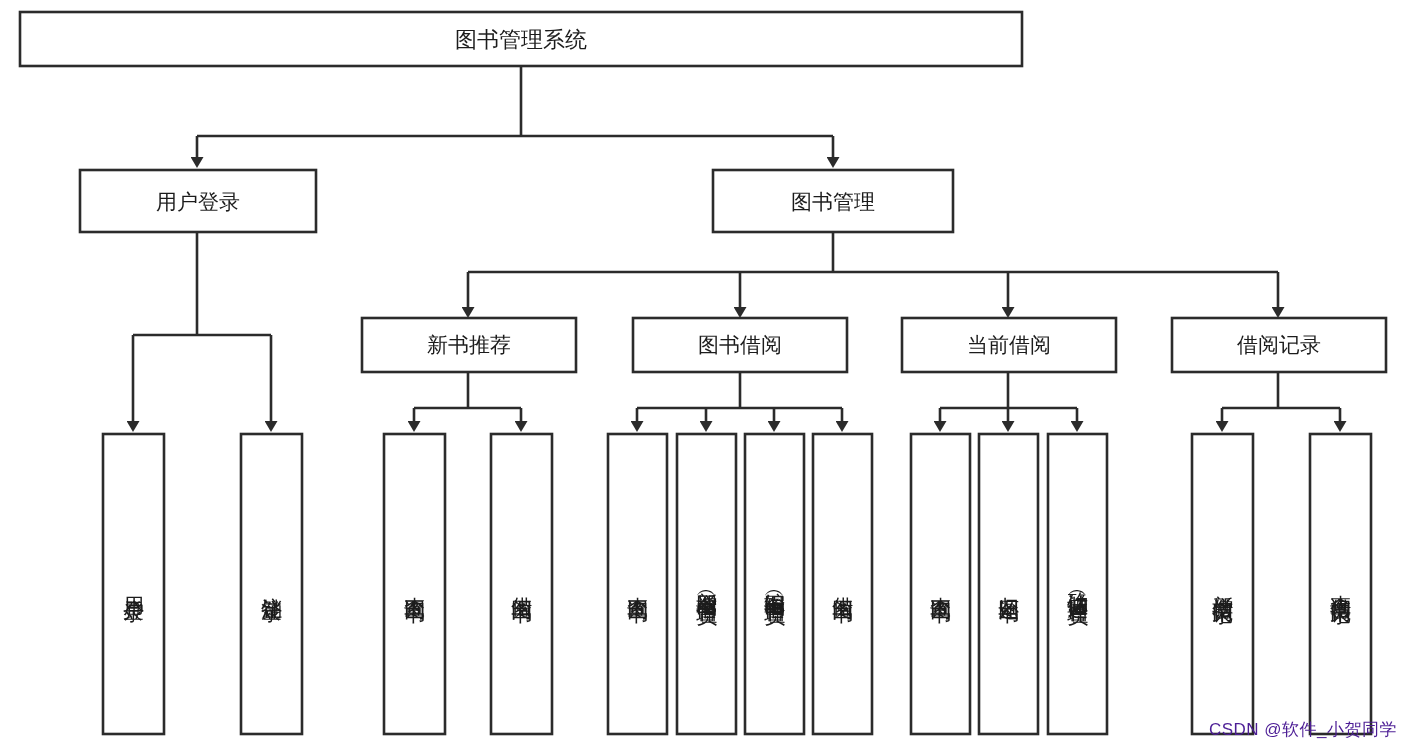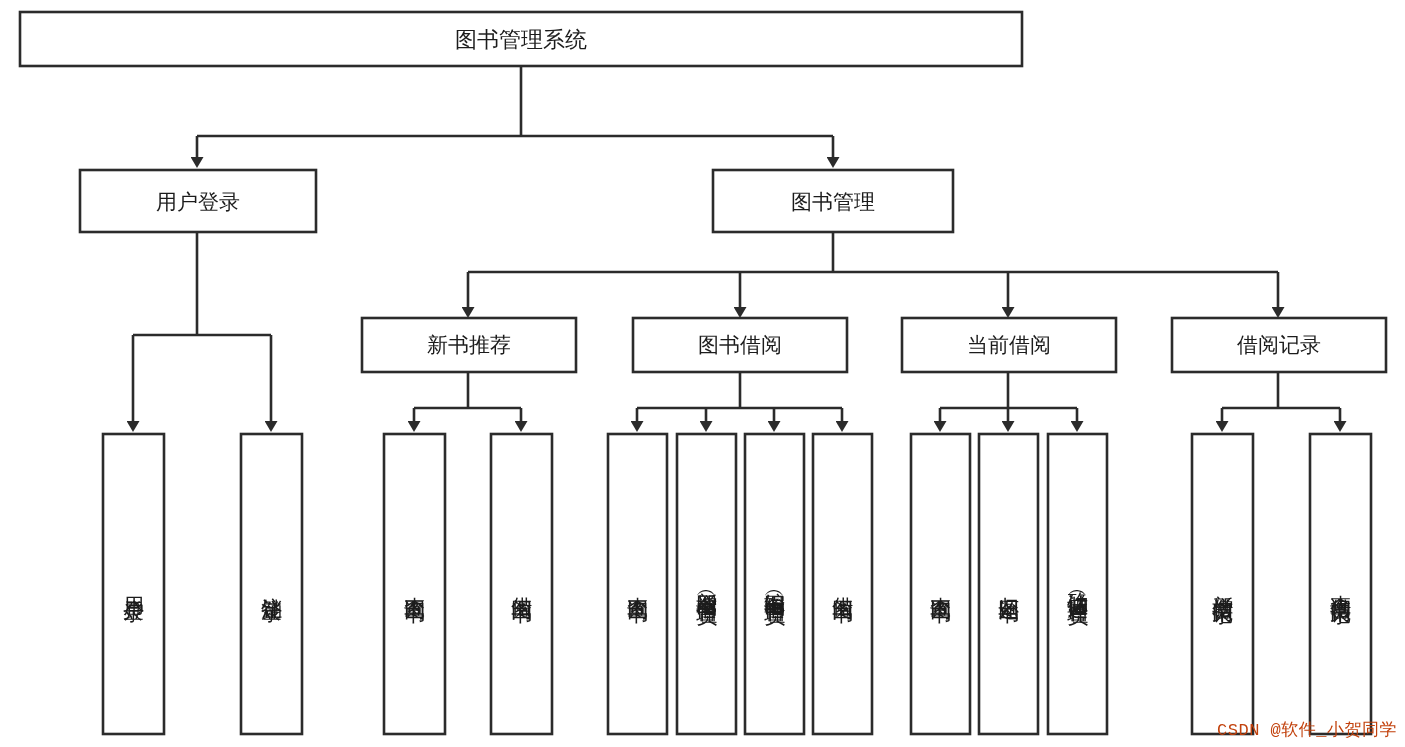--- a/index.html
+++ b/index.html
@@ -67,23 +67,23 @@
     font-size: 21px;
     line-height: 1.08;
     color: #1c1c1c;
     letter-spacing: 2px;
     white-space: nowrap;
   }
   .watermark {
     position: absolute;
     right: 8px;
     bottom: 6px;
-    font-family: Liberation Mono, monospace;
+    font-family: Liberation Sans, sans-serif;
     font-size: 17px;
-    color: #c2410c;
+    color: #4c1d95;
     white-space: nowrap;
     letter-spacing: 0.5px;
   }
 </style>
 </head>
 <body>
 
 <div id="diagram-root">
 
   <svg class="diagram-svg" viewBox="0 0 1405 747">

